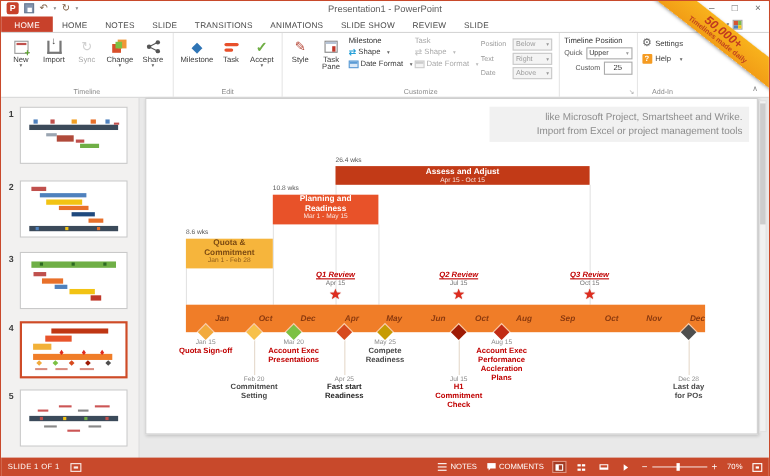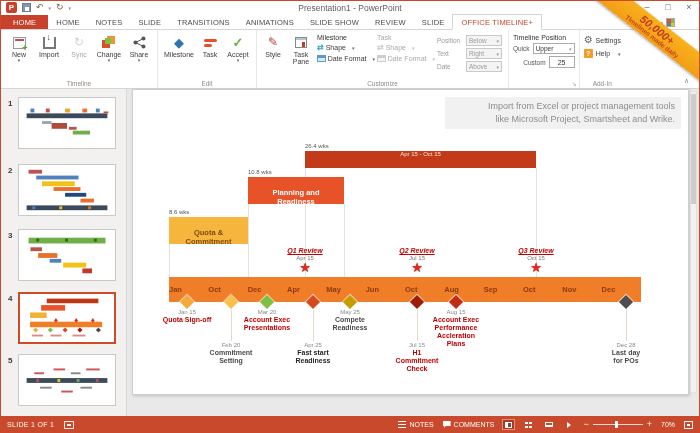--- a/index.html
+++ b/index.html
@@ -108,25 +108,25 @@
   .slide { position:absolute; left:5px; top:0; width:557px; height:306px; background:#fff;
            border:1px solid #CFCFCF; box-shadow:1px 1px 3px rgba(0,0,0,.18); }
   .vscroll { position:absolute; right:2px; top:2px; width:7px; bottom:24px; background:#F1F1F1; border:1px solid #E0E0E0; }
   .vscroll .vthumb { position:absolute; left:0; right:0; top:2px; height:110px; background:#CDCDCD; }
 
   
   .note { position:absolute; left:318px; top:8px; width:236px; text-align:right; font-size:9px;
           line-height:13px; color:#8C8C8C; background:#F1F1F1; padding:3px 6px; }
   .vline { position:absolute; width:1px; background:#E3E3E3; }
   .task-bar { position:absolute; text-align:center; overflow:hidden; }
-  .task-name { font-size:7.5px; font-weight:bold; line-height:8.5px; white-space:pre-line; padding-top:12px; }
+  .task-name { font-size:7.5px; font-weight:bold; line-height:8.5px; white-space:pre-line; padding-top:0; }
   .task-date { font-size:6px; line-height:7px; opacity:.85; }
   .duration { position:absolute; font-size:6px; color:#555; }
   .band { position:absolute; left:42px; top:188px; width:472px; height:25px; background:#F07D28; display:flex; }
-  .month { flex:1; text-align:left; font-size:7.5px; font-weight:bold; color:#8B3A0F; line-height:25px; }
+  .month { flex:1; text-align:right; font-size:7.5px; font-weight:bold; color:#8B3A0F; line-height:25px;font-style:italic; }
   .review { position:absolute; width:60px; text-align:center; top:158px; }
   .review-label { font-size:7px; font-weight:bold; font-style:italic; text-decoration:underline; color:#C00000; line-height:8px; }
   .review-date { font-size:6px; color:#777; line-height:7px; }
   .review-star { font-size:13px; color:#DF2B1E; line-height:12px; text-shadow:0 0 1px #A81104; }
   .diamond { position:absolute; width:10px; height:10px; transform:rotate(45deg); box-shadow:0 0 0 1px rgba(255,255,255,.6); }
   .ms { position:absolute; width:70px; text-align:center; top:213px; }
   .ms-stem { width:1px; margin:0 auto; background:#E5D9CB; }
   .ms-stem.short { height:6px; } .ms-stem.long { height:39px; }
   .ms-date { font-size:6px; color:#8A8A8A; line-height:7px; padding-top:1px; }
   .ms-label { font-size:7px; font-weight:bold; line-height:8px; white-space:pre-line; }
@@ -190,21 +190,20 @@
   <div class="tabrow">
     <span class="tab file">HOME</span>
     <span class="tab">HOME</span>
     <span class="tab">NOTES</span>
     <span class="tab">SLIDE</span>
     <span class="tab">TRANSITIONS</span>
     <span class="tab">ANIMATIONS</span>
     <span class="tab">SLIDE SHOW</span>
     <span class="tab">REVIEW</span>
     <span class="tab">SLIDE</span>
-    <span class="tab active">OFFICE TIMELINE+</span>
     <div class="account">
       <span class="account-label">Office</span>
       <span class="account-caret">▾</span>
       <span class="avatar">
           <i></i>
           <i></i>
           <i></i>
           <i></i>
         </span>
     </div>
@@ -449,32 +448,33 @@
           <rect x="58" y="25" width="3" height="3" fill="#6FAF46"></rect>
             <rect x="78" y="25" width="3" height="3" fill="#C0504D"></rect>
         </svg>
       </div>
     </div>
 
     <div class="canvas">
       <div class="slide"></div>
 
       <div class="note">
+        <div>like Microsoft Project, Smartsheet and Wrike.</div>
         <div>Import from Excel or project management tools</div>
-        <div>like Microsoft Project, Smartsheet and Wrike.</div>
       </div>
 
       <div class="vline" style="left:42px;  top:155px; height:33px;"></div>
       <div class="vline" style="left:121px; top:115px; height:73px;"></div>
       <div class="vline" style="left:217px; top:115px; height:73px;"></div>
       <div class="vline" style="left:178px; top:79px;  height:109px;"></div>
       <div class="vline" style="left:409px; top:79px;  height:109px;"></div>
 
       <div class="duration" style="left:178px; top:54px;">26.4 wks</div>
       <div class="task-bar" style="left: 178px; top: 62px; width: 231px; height: 17px; background: rgb(194, 58, 23); color: rgb(255, 255, 255);">
+        <div class="task-name" style="padding-top:1px">Assess and Adjust</div>
         <div class="task-date">Apr 15 - Oct 15</div>
       </div>
       <div class="duration" style="left:121px; top:80px;">10.8 wks</div>
       <div class="task-bar" style="left: 121px; top: 88px; width: 96px; height: 27px; background: rgb(232, 82, 41); color: rgb(255, 255, 255);">
         <div class="task-name">Planning and
 Readiness</div>
         <div class="task-date">Mar 1 - May 15</div>
       </div>
       <div class="duration" style="left:42px; top:120px;">8.6 wks</div>
       <div class="task-bar" style="left: 42px; top: 128px; width: 79px; height: 27px; background: rgb(246, 181, 60); color: rgb(124, 74, 18);">

